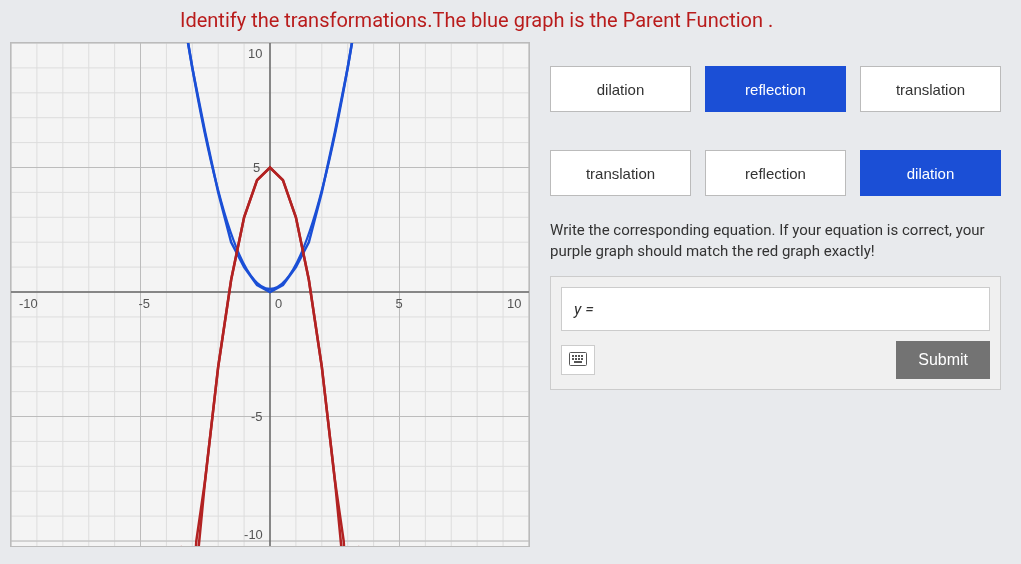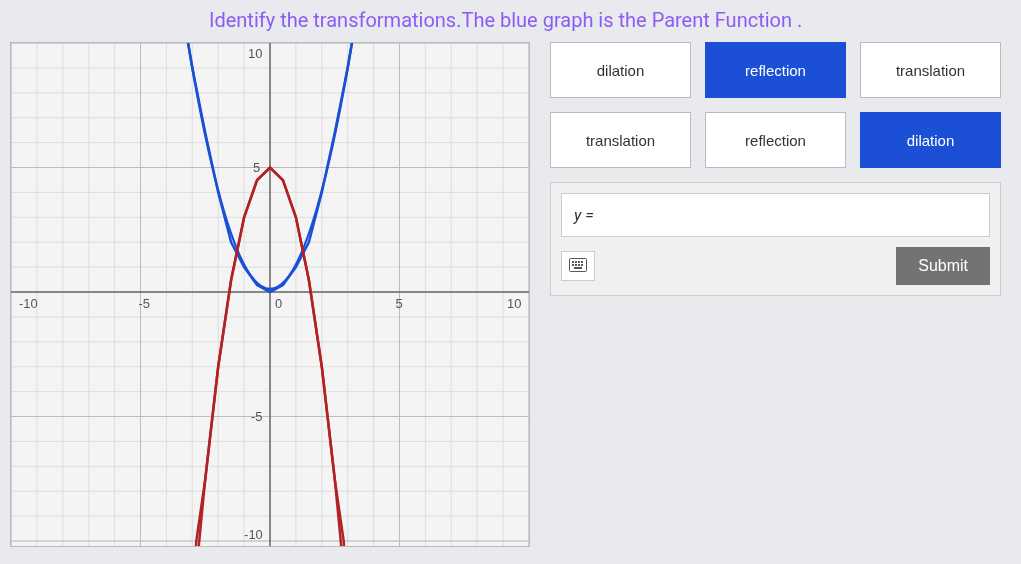--- a/index.html
+++ b/index.html
@@ -7,23 +7,22 @@
       font-family: -apple-system, BlinkMacSystemFont, "Segoe UI", Roboto, sans-serif;
       background: #e8eaed;
       width: 1021px;
       height: 564px;
       overflow: hidden;
       padding: 0;
       color: #333;
     }
     .header-text {
       font-size: 20px;
-      color: #8b5cf6;
+      color: #b91c1c;
       padding: 8px 0 10px 180px;
-      margin-left: 29px;
     }
     .main-row {
       display: flex;
       gap: 20px;
       padding: 0 10px;
     }
     .graph-panel {
       position: relative;
       width: 520px;
       height: 505px;
@@ -43,30 +42,31 @@
       flex-direction: column;
       gap: 14px;
       padding-right: 10px;
     }
     .button-row {
       display: flex;
       gap: 14px;
     }
     .opt-btn {
       flex: 1;
-      height: 56px;
+      height: 46px;
       background: #fff;
       border: 1px solid #bbb;
       color: #333;
       font-size: 15px;
       cursor: pointer;
       text-align: center;
       display: flex;
       align-items: center;
       justify-content: center;
+      margin-top: 24px;
     }
     .opt-btn.selected {
       background: #1b4fd6;
       color: #fff;
       border-color: #1b4fd6;
     }
     .instructions {
       font-size: 15px;
       color: #333;
       line-height: 1.4;
@@ -209,20 +209,21 @@
       <button class="opt-btn">dilation</button>
       <button class="opt-btn selected">reflection</button>
       <button class="opt-btn">translation</button>
     </div>
     <div class="button-row">
       <button class="opt-btn">translation</button>
       <button class="opt-btn">reflection</button>
       <button class="opt-btn selected">dilation</button>
     </div>
 
+    <div class="instructions">Write the corresponding equation. If your equation is correct, your purple graph should match the red graph exactly!</div>
 
     <div class="equation-block">
       <div class="equation-input">
         <span>y =</span>
       </div>
       <div class="bottom-row">
         <div class="keyboard-btn">
           <span>
             <svg viewBox="0 0 18 14">
                 <rect x="0.5" y="0.5" width="17" height="13" rx="1" fill="none" stroke="#555"></rect>

